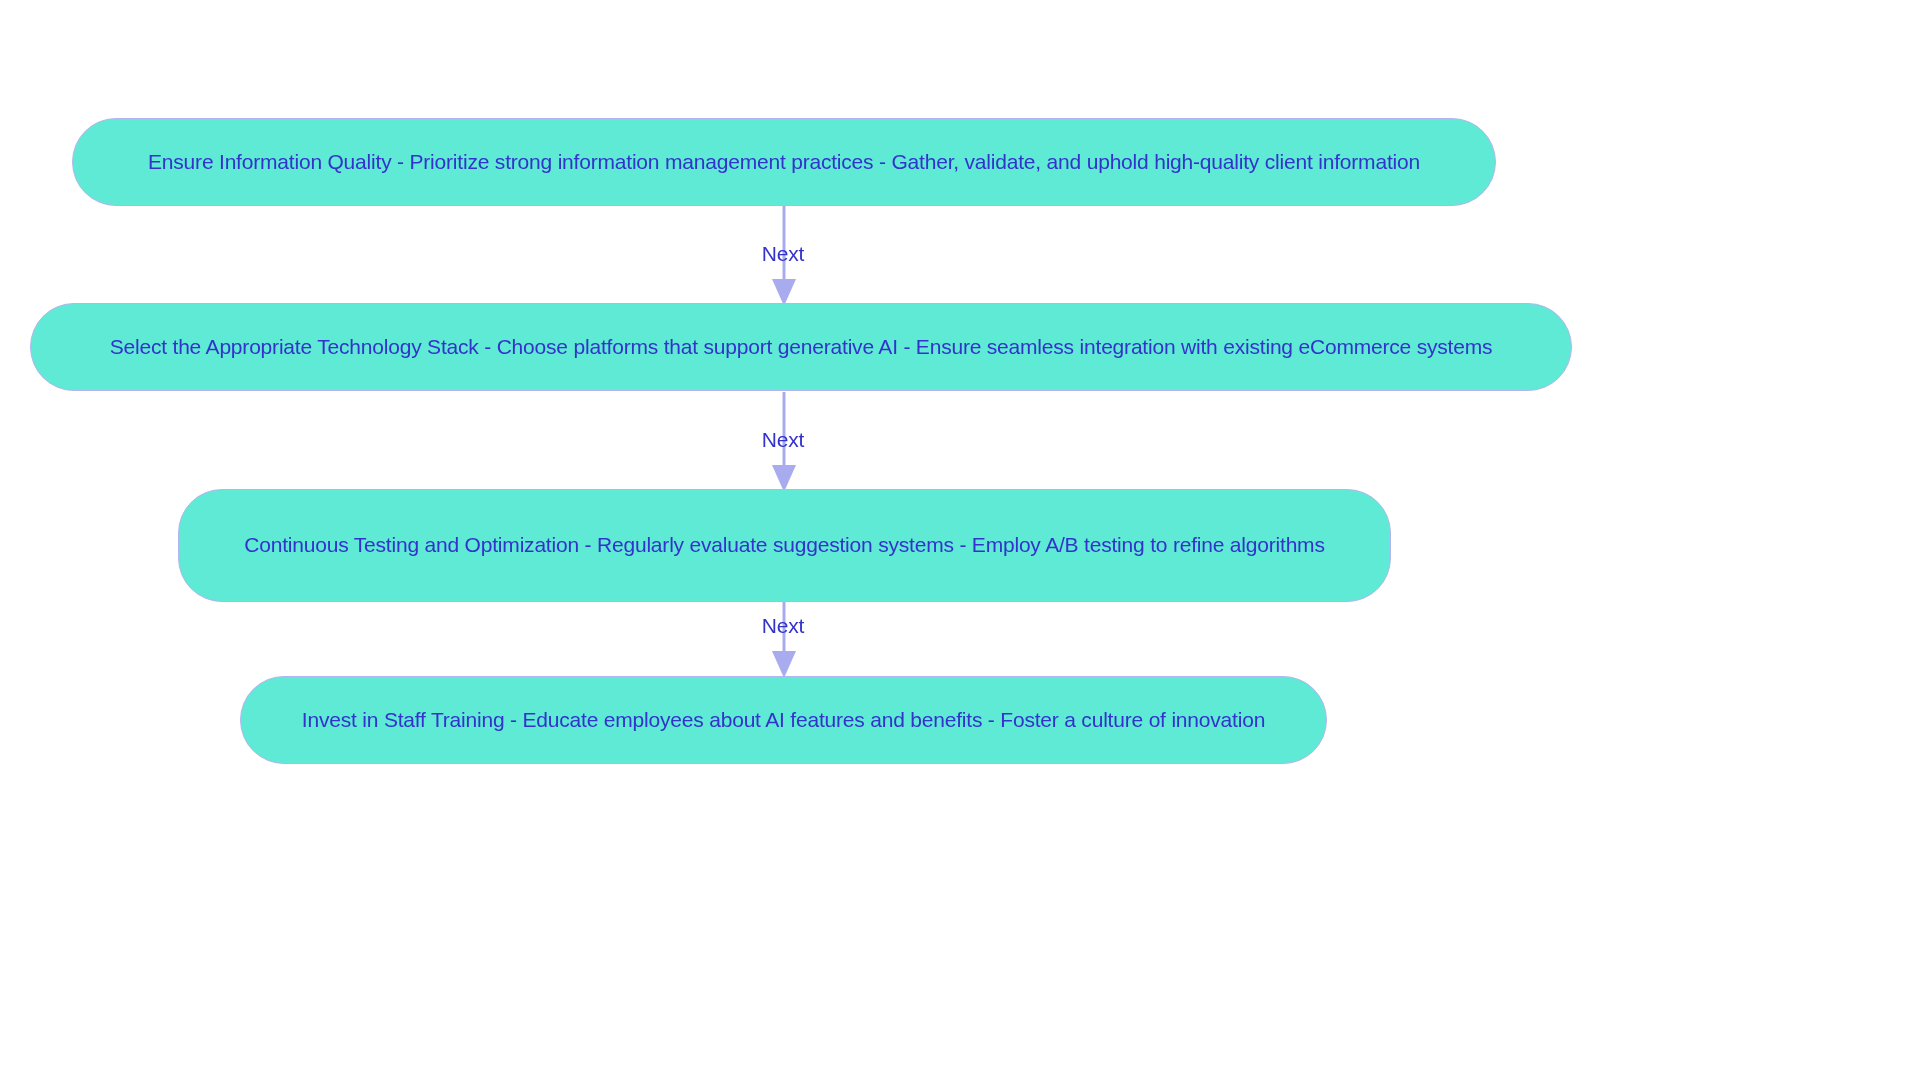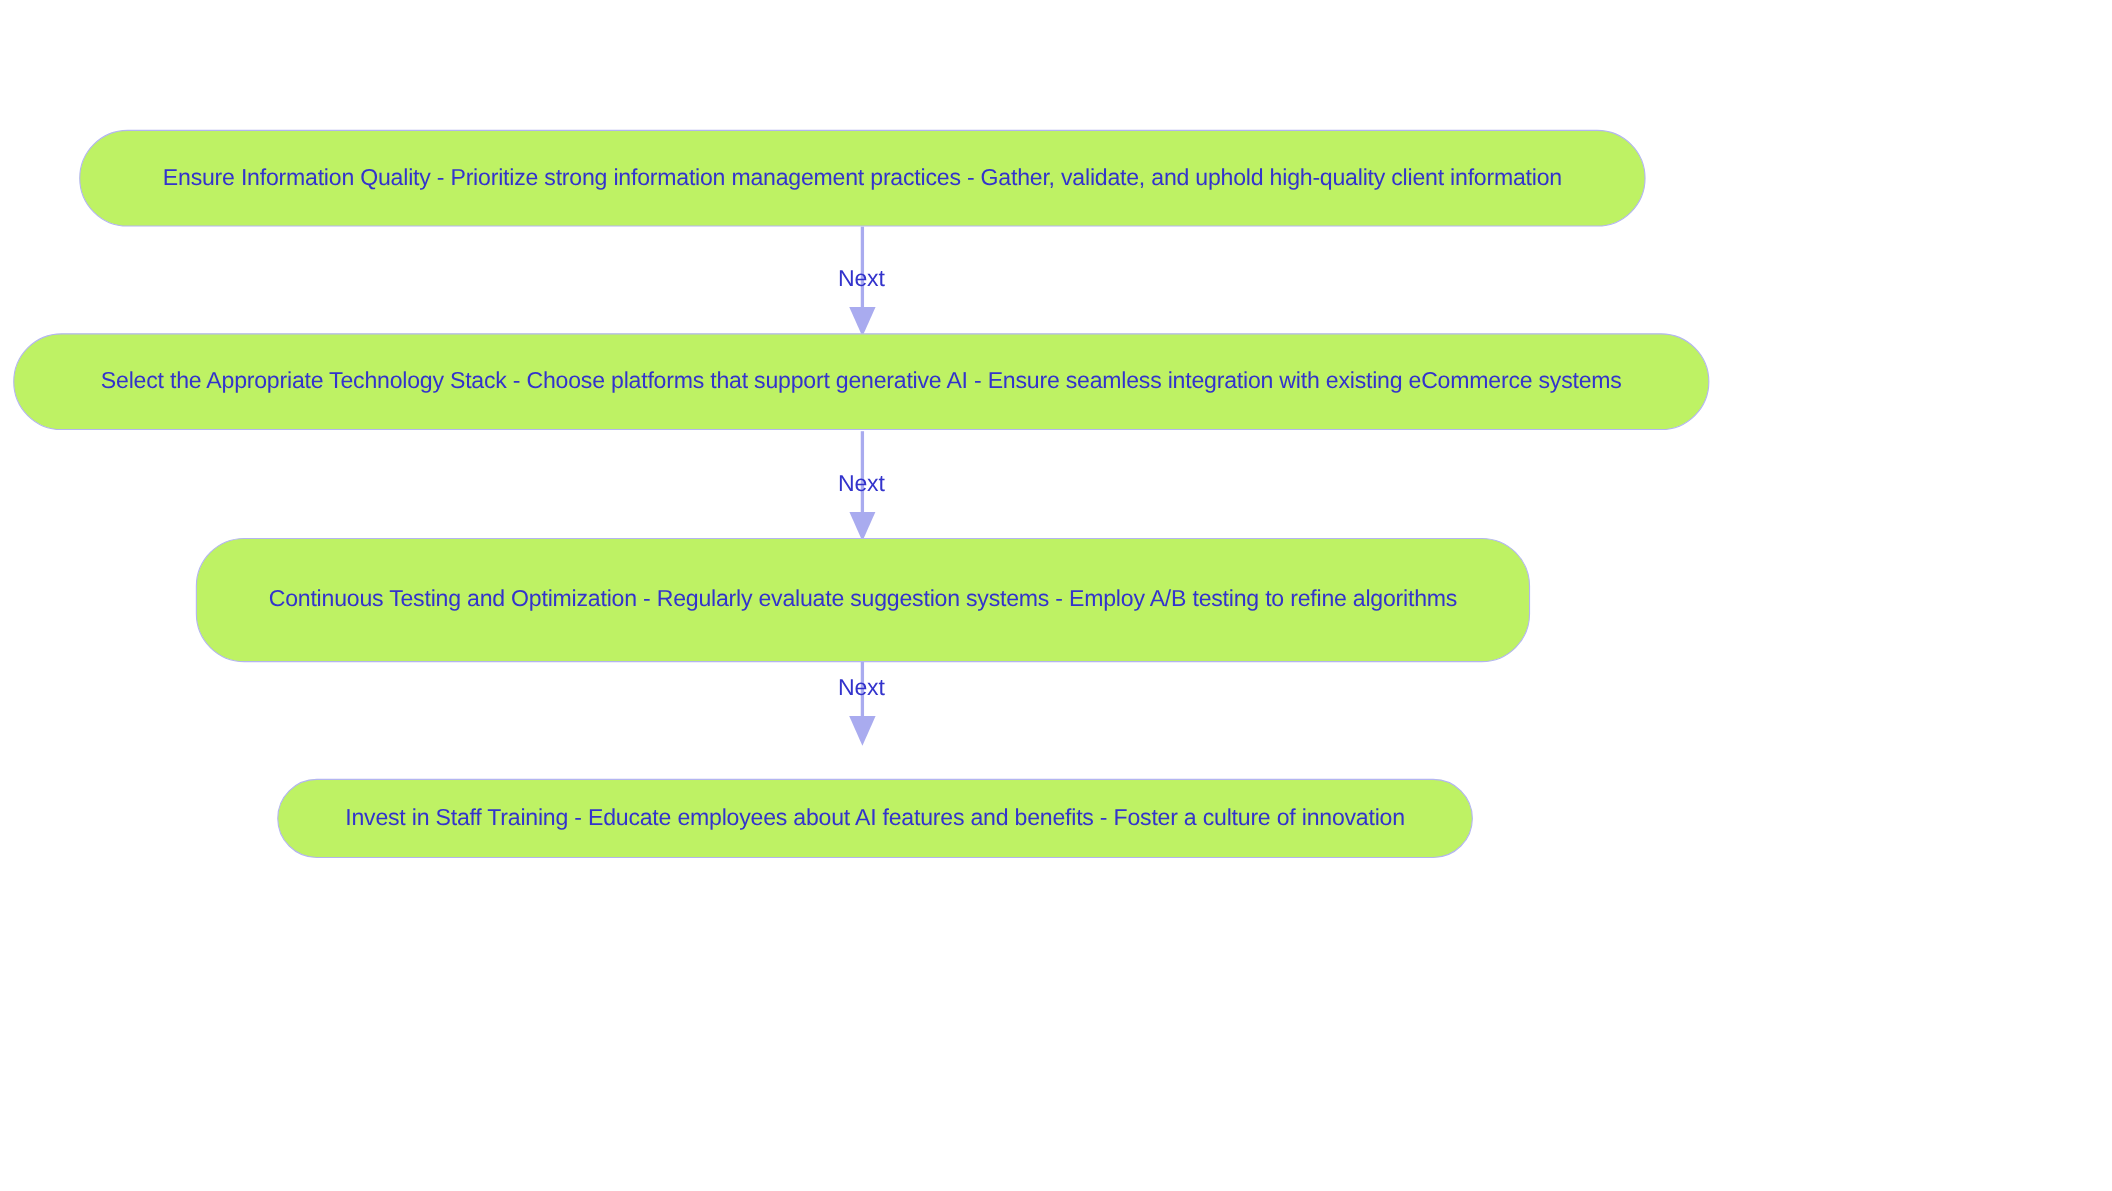--- a/index.html
+++ b/index.html
@@ -18,40 +18,40 @@
     position: relative;
     width: 1920px;
     height: 1083px;
     background: #ffffff;
   }
 
   
   .node {
     position: absolute;
     box-sizing: border-box;
-    background: #bef264;
+    background: #5eead4;
     border: 1px solid #b3b5f0;
     border-radius: 44px;
     display: flex;
     align-items: center;
     justify-content: center;
     text-align: center;
     color: #3333cc;
     font-size: 21px;
     font-family: "Liberation Sans", sans-serif;
     letter-spacing: -0.2px;
     line-height: 1.25;
     padding: 12px 26px;
     white-space: nowrap;
   }
 
   .node-1 { left: 72px;  top: 118px; width: 1424px; height: 88px; }
-  .node-2 { left: 12px;  top: 303px; width: 1542px; height: 88px; }
+  .node-2 { left: 30px;  top: 303px; width: 1542px; height: 88px; }
   .node-3 { left: 178px; top: 489px; width: 1213px; height: 113px; }
-  .node-4 { left: 252px; top: 676px; width: 1087px; height: 72px; margin-top: 32px; }
+  .node-4 { left: 240px; top: 676px; width: 1087px; height: 88px; }
 
   
   .connector {
     position: absolute;
     left: 0;
     top: 0;
     width: 1920px;
     height: 1083px;
     pointer-events: none;
   }

